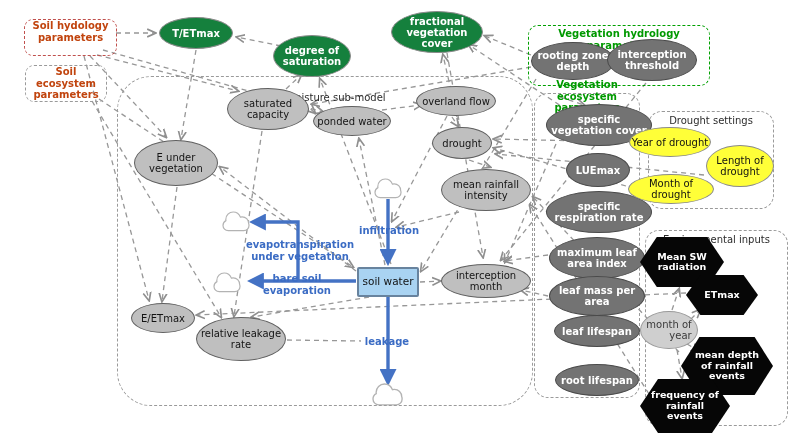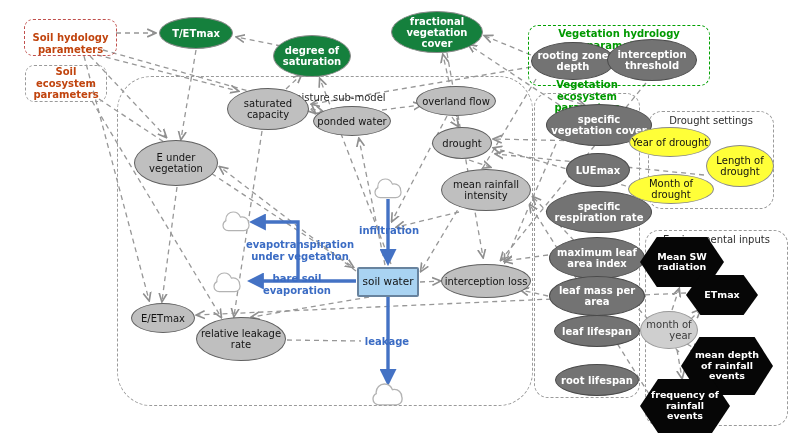--- a/index.html
+++ b/index.html
@@ -5,21 +5,21 @@
   html,body{margin:0;padding:0;background:#fff;}
   .stage{position:relative;width:800px;height:443px;background:#fff;overflow:hidden;
          font-family:"DejaVu Sans",sans-serif;}
   svg.layer{position:absolute;left:0;top:0;z-index:1;}
   .e-param{fill:none;stroke:#979797;stroke-width:1.3;stroke-dasharray:5 4;}
   .e-flow{fill:none;stroke:#4472C4;stroke-width:3.4;}
   .cloud{fill:#fff;stroke:#b3b3b3;stroke-width:1.2;}
   .gbox{position:absolute;box-sizing:border-box;background:transparent;z-index:2;
         display:flex;justify-content:center;align-items:flex-start;}
   .gbox .glabel{font-size:10px;line-height:1.15;text-align:center;white-space:pre-line;}
-  .b-hydro{left:24px;top:19px;width:93px;height:37px;border:1.6px dashed #C0504D;border-radius:9px;align-items:flex-end;}
+  .b-hydro{left:24px;top:19px;width:93px;height:37px;border:1.6px dashed #C0504D;border-radius:9px;align-items:flex-start;}
   .b-eco{left:25px;top:65px;width:82px;height:37px;border:1.4px dashed #9a9a9a;border-radius:9px;align-items:flex-start;}
   .b-hydro .glabel,.b-eco .glabel{color:#C1440E;font-weight:600;}
   .b-submodel{left:117px;top:76px;width:416px;height:330px;border:1.4px dashed #9a9a9a;border-radius:34px;}
   .b-submodel .glabel{color:#2b2b2b;margin-top:15px;}
   .b-veghydro{left:528px;top:25px;width:182px;height:61px;border:1.6px dashed #00A000;border-radius:10px;}
   .b-veghydro .glabel{color:#009900;font-weight:600;margin-top:2px;}
   .b-vegeco{left:534px;top:93px;width:106px;height:305px;border:1.4px dashed #9a9a9a;border-radius:14px;}
   .b-vegeco .glabel{color:#009900;font-weight:600;margin-top:-15px;}
   .b-drought{left:648px;top:111px;width:126px;height:98px;border:1.4px dashed #9a9a9a;border-radius:14px;}
   .b-drought .glabel{color:#2b2b2b;margin-top:3px;}
@@ -147,21 +147,21 @@
 vegetation cover</div>
       <div class="node gray" style="left: 227px; top: 88px; width: 82px; height: 42px;">saturated
 capacity</div>
       <div class="node gray" style="left: 313px; top: 106px; width: 78px; height: 30px;">ponded water</div>
       <div class="node gray" style="left: 416px; top: 86px; width: 80px; height: 30px;">overland flow</div>
       <div class="node gray" style="left: 432px; top: 127px; width: 60px; height: 32px;">drought</div>
       <div class="node gray" style="left: 134px; top: 140px; width: 84px; height: 46px;">E under
 vegetation</div>
       <div class="node gray" style="left: 441px; top: 169px; width: 90px; height: 42px;">mean rainfall
 intensity</div>
-      <div class="node gray" style="left: 441px; top: 264px; width: 90px; height: 34px;">interception loss</div>
+      <div class="node gray" style="left: 441px; top: 264px; width: 90px; height: 34px;">interception month</div>
       <div class="node gray" style="left: 131px; top: 303px; width: 64px; height: 30px;">E/ETmax</div>
       <div class="node gray" style="left: 196px; top: 317px; width: 90px; height: 44px;">relative leakage
 rate</div>
       <div class="node gray light" style="left: 640px; top: 311px; width: 58px; height: 38px; text-align: right;">month of
 year</div>
       <div class="node green" style="left: 531px; top: 42px; width: 84px; height: 38px;">rooting zone
 depth</div>
       <div class="node green" style="left: 607px; top: 39px; width: 90px; height: 42px;">interception
 threshold</div>
       <div class="node green" style="left: 546px; top: 104px; width: 106px; height: 42px;">specific

